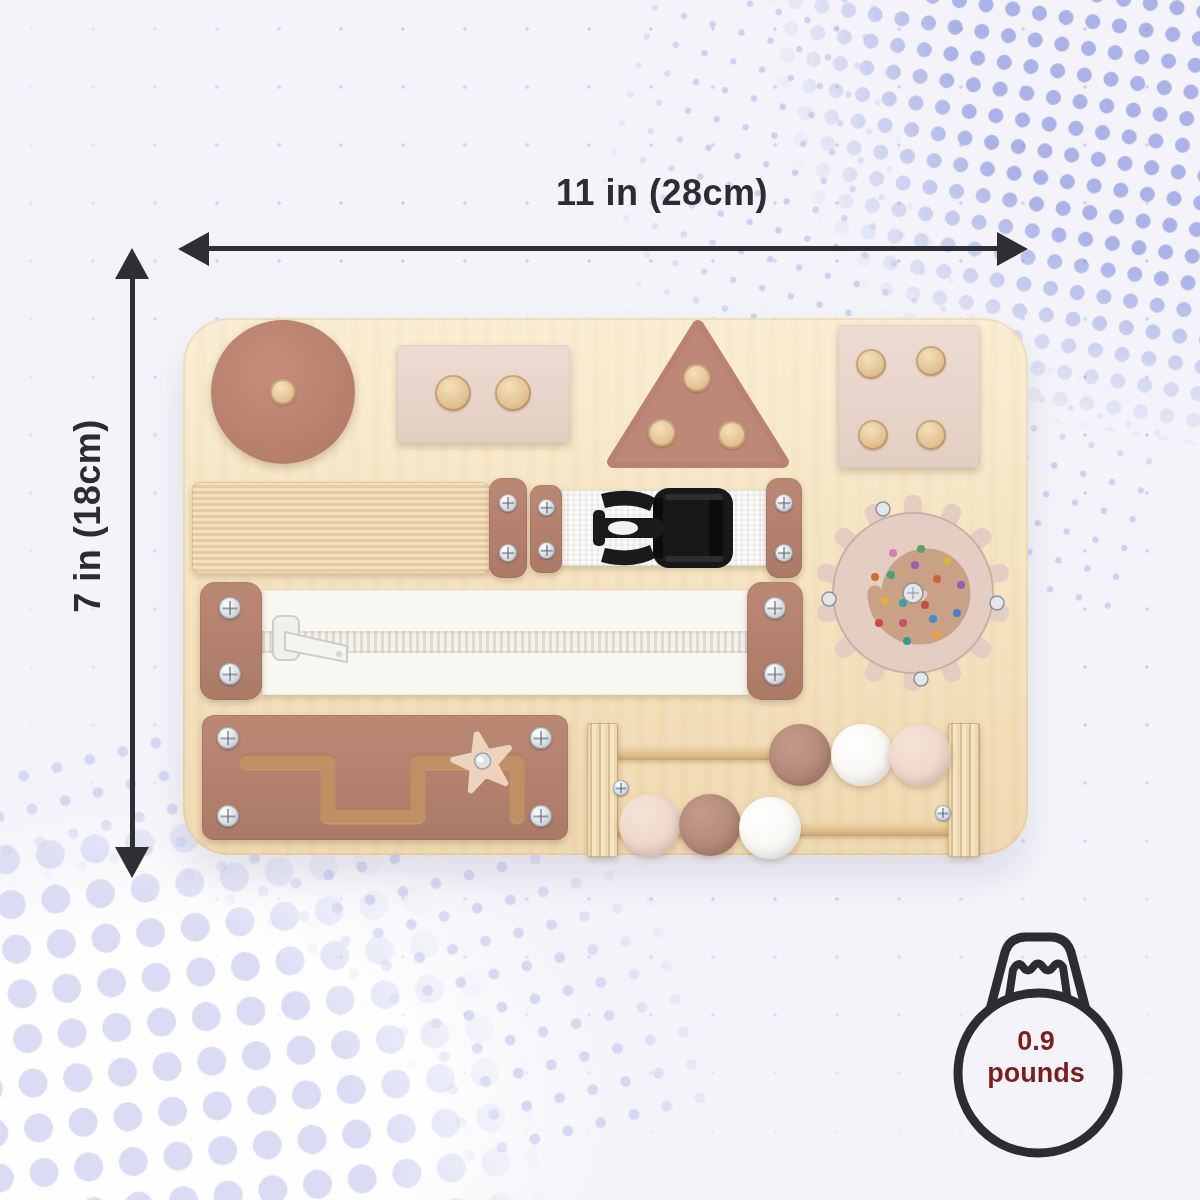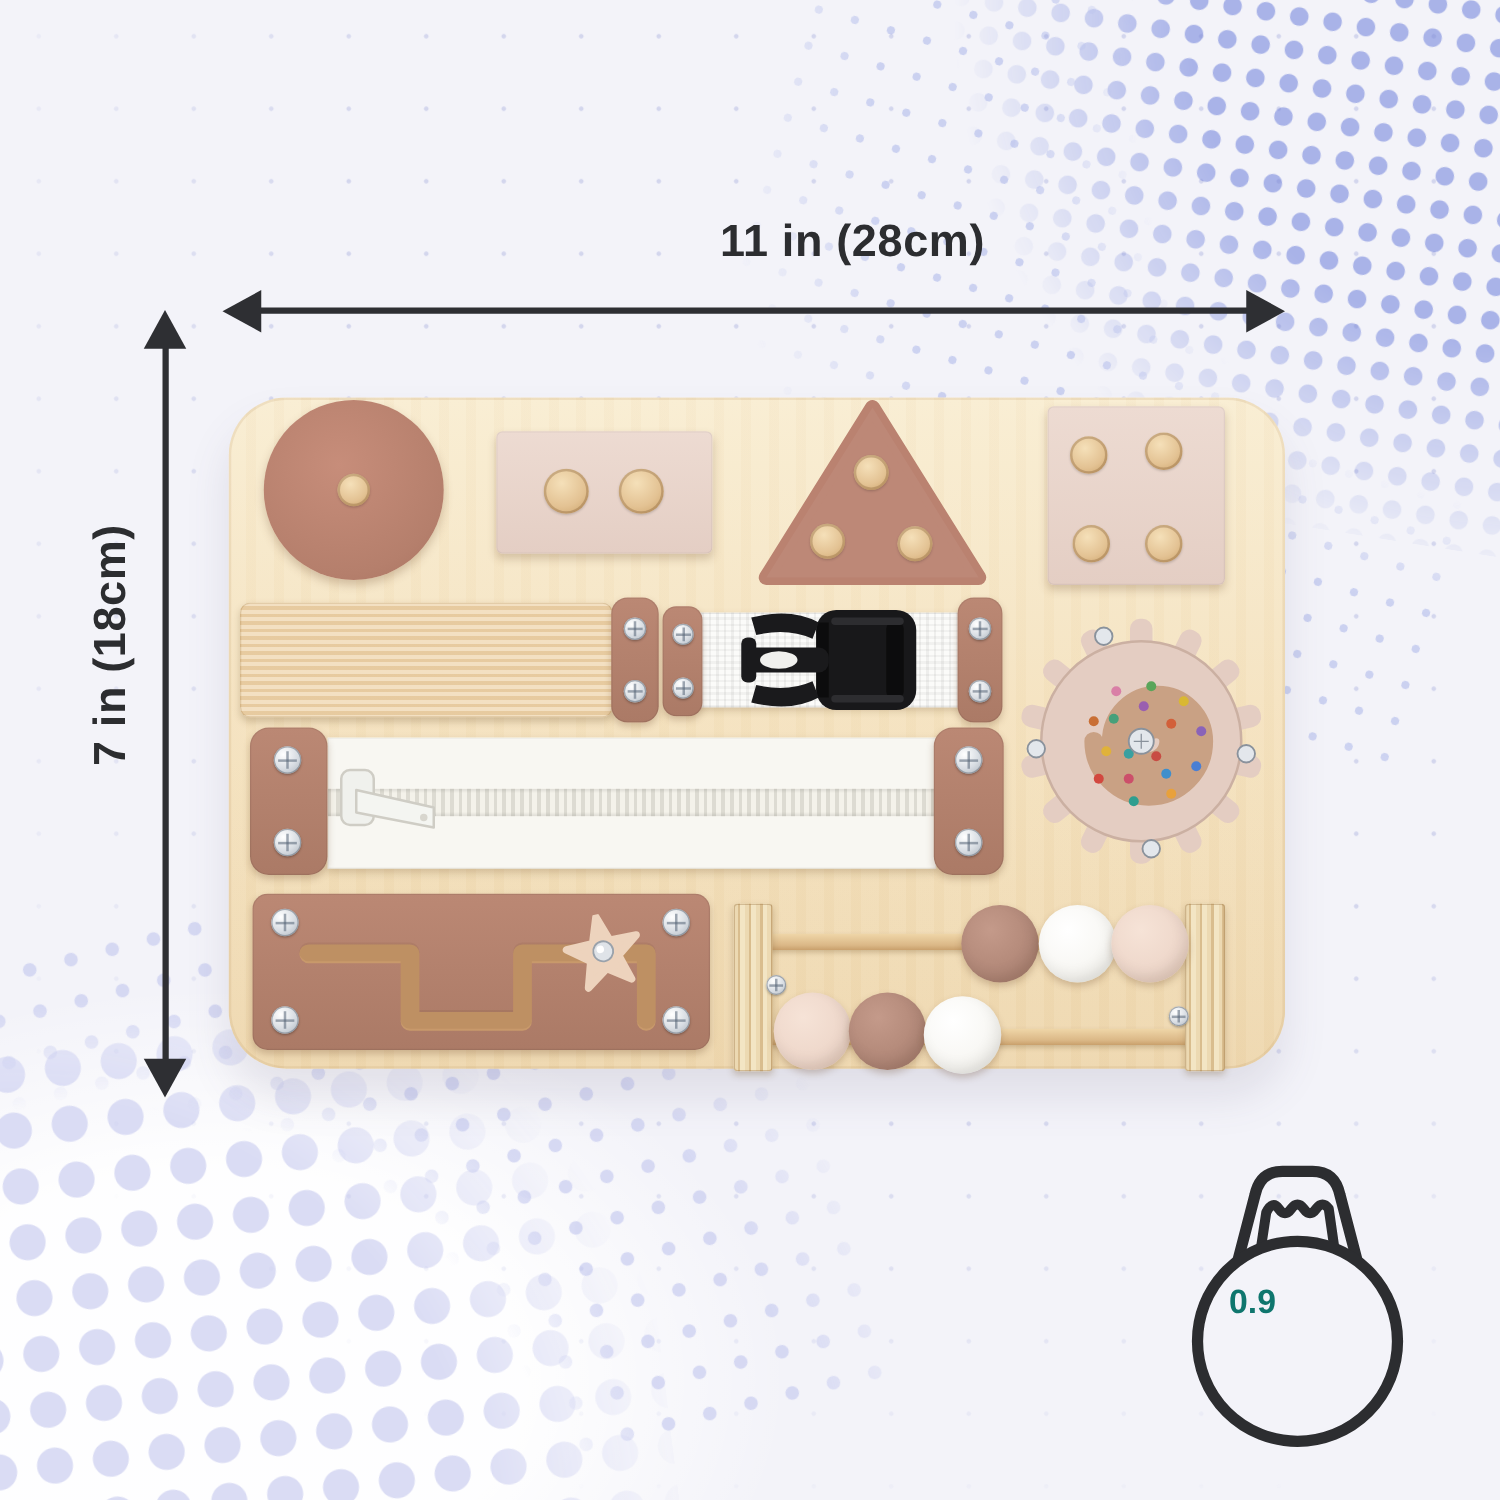--- a/index.html
+++ b/index.html
@@ -76,36 +76,36 @@
     box-shadow:inset 0 2px 2px rgba(0,0,0,.08), inset 0 -2px 2px rgba(0,0,0,.08);}
   .post{background:repeating-linear-gradient(90deg,#ecd9b2 0 3px,#d9bd8e 3px 5px,#f3e5c4 5px 9px);
     box-shadow:0 3px 6px rgba(120,90,50,.3), inset 0 0 0 1px rgba(150,110,60,.35);border-radius:3px;}
   .rod{background:linear-gradient(180deg,#efd6a8,#dbb887 70%,#c9a06c);border-radius:7px;box-shadow:0 2px 4px rgba(120,90,50,.3);}
   .bead{position:absolute;width:62px;height:62px;border-radius:50%;box-shadow:0 3px 6px rgba(110,75,45,.28), inset -4px -6px 10px rgba(0,0,0,.08);}
   .bead-mauve{background:radial-gradient(circle at 38% 32%,#c49a8a,#b28878 60%,#9f7463);}
   .bead-white{background:radial-gradient(circle at 38% 32%,#ffffff,#f7f6f2 65%,#e2e0d8);}
   .bead-blush{background:radial-gradient(circle at 38% 32%,#f6e3d7,#eed7ca 60%,#ddc0af);}
 
   
-  #weight-text{position:absolute;left:912px;top:1025px;width:180px;text-align:center;
-    color:#0f766e;font-weight:800;font-size:27px;line-height:32px;}
+  #weight-text{position:absolute;left:946px;top:1025px;width:180px;text-align:center;
+    color:#7f1d1d;font-weight:800;font-size:27px;line-height:32px;}
 </style>
 </head>
 <body>
 
 <div id="stage">
 
   <div class="dots dots-tr-1"></div>
   <div class="dots dots-tr-2"></div>
   <div class="white-glow"></div>
   <div class="dots dots-bl-1"></div>
   <div class="dots dots-bl-2"></div>
   <div class="dots speckles"></div>
 
-  <div class="dim-label" style="left:482px;top:172px;width:400px;">11 in (28cm)</div>
+  <div class="dim-label" style="left:462px;top:172px;width:400px;">11 in (28cm)</div>
   <div class="dim-line" style="left:203px;top:246px;width:800px;height:5px;"></div>
   <div class="ah ah-left" style="left:178px;top:232px;"></div>
   <div class="ah ah-right" style="left:997px;top:232px;"></div>
 
   <div class="dim-label" style="left:-62px;top:495px;width:300px;transform:rotate(-90deg);">7 in (18cm)</div>
   <div class="dim-line" style="left:130px;top:274px;width:5px;height:578px;"></div>
   <div class="ah ah-up" style="left:115px;top:248px;"></div>
   <div class="ah ah-down" style="left:115px;top:847px;"></div>
 
   <div id="board">
@@ -251,15 +251,16 @@
     <span class="bead bead-white" style="left:556px;top:479px;"></span>
   </div>
 
   <svg style="position:absolute;left:940px;top:930px;" width="200" height="235" viewBox="0 0 200 235">
     <path d="M 40 118 L 64 26 Q 68 7 86 7 L 110 7 Q 128 7 132 26 L 156 118" fill="none" stroke="#2c2d30" stroke-width="9" stroke-linejoin="round" stroke-linecap="round"></path>
     <path d="M 64 100 L 73 40 q 5 -10 10 -3 t 10 0 t 10 0 t 10 0 t 10 0 L 132 100" fill="none" stroke="#2c2d30" stroke-width="8" stroke-linejoin="round" stroke-linecap="round"></path>
     <circle cx="98" cy="143" r="80" fill="#f3f3f9" stroke="#2c2d30" stroke-width="9"></circle>
   </svg>
   <div id="weight-text">
     <div>0.9</div>
+    <div>pounds</div>
   </div>
 
 </div>
 
 </body></html>

